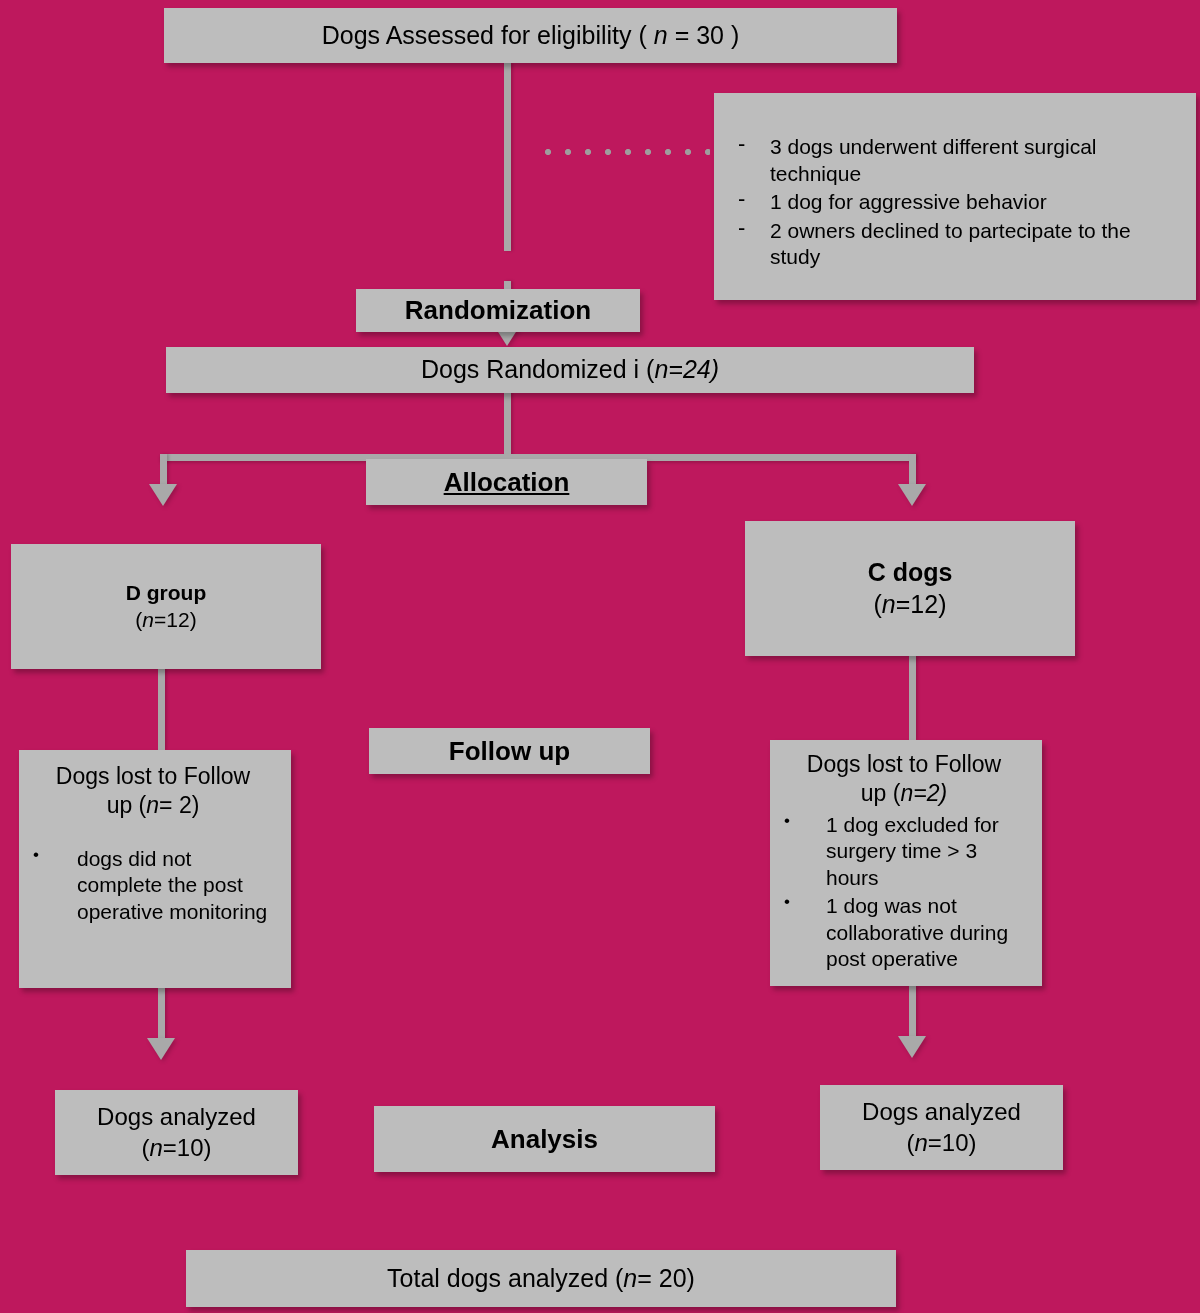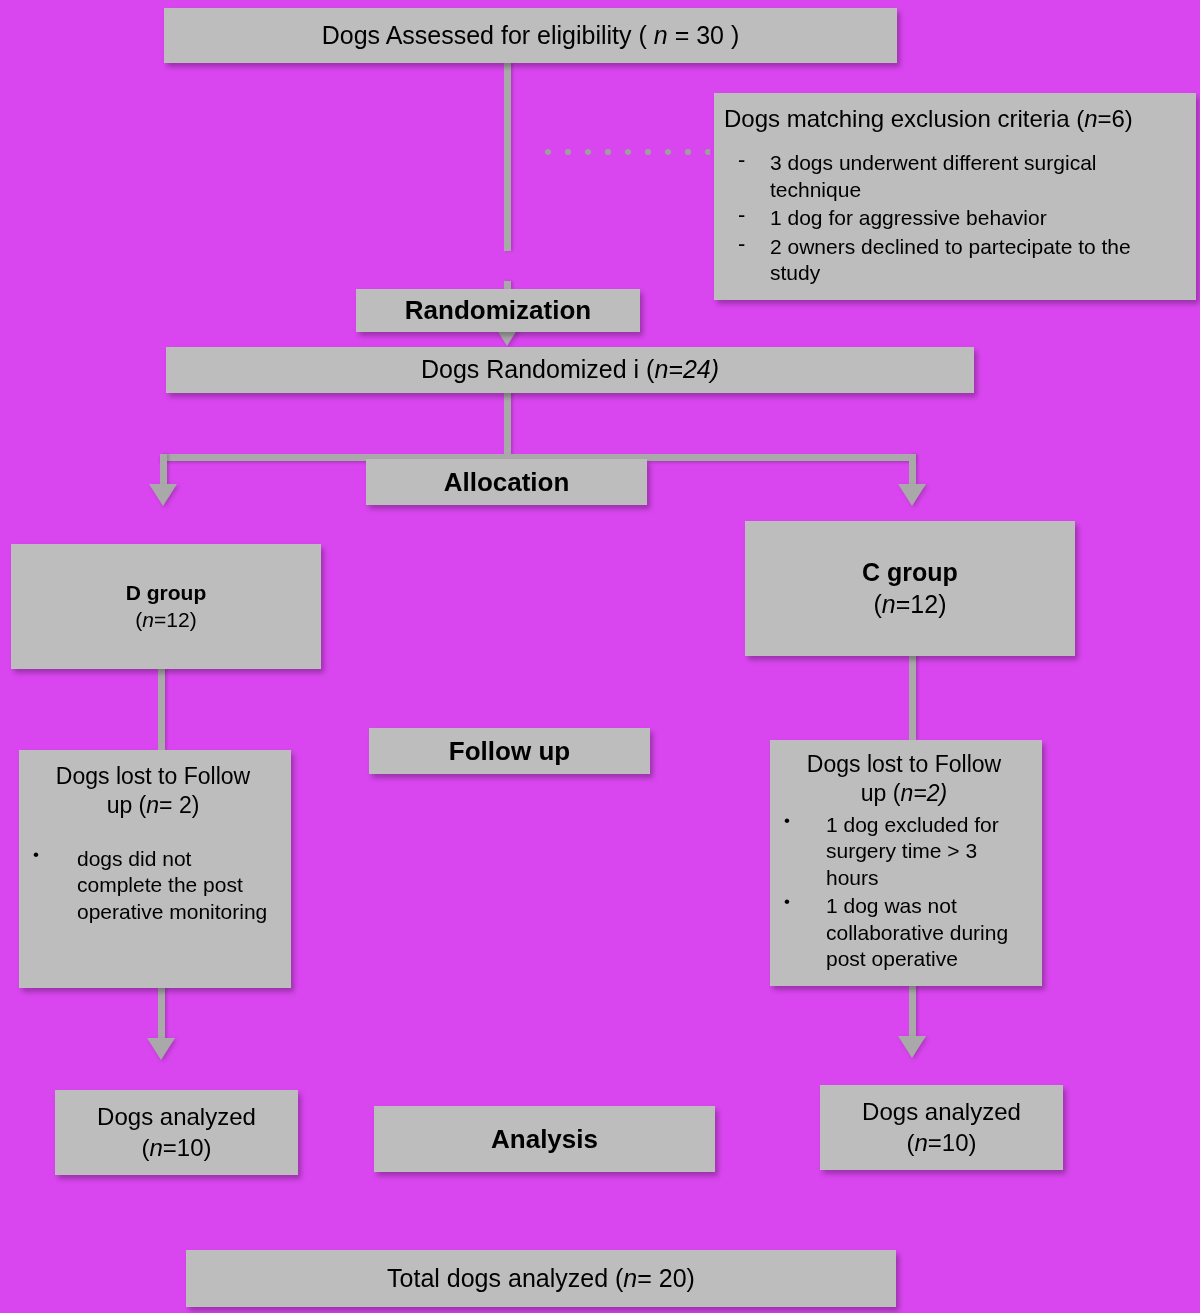--- a/index.html
+++ b/index.html
@@ -9,21 +9,21 @@
     background: #ffffff;
   }
   body {
     font-family: "Liberation Sans", sans-serif;
     color: #000000;
   }
   #canvas {
     position: relative;
     width: 1200px;
     height: 1313px;
-    background: #d946ef;
+    background: #be185d;
     overflow: hidden;
   }
   .box {
     position: absolute;
     background: #bdbdbd;
     box-shadow: 3px 4px 5px rgba(0,0,0,0.28);
     box-sizing: border-box;
     display: flex;
     flex-direction: column;
     justify-content: center;
@@ -122,53 +122,50 @@
   <div class="vline" style="left:909px; top:986px; width:7px; height:56px;"></div>
   <div class="arrowhead" style="left:898px; top:1036px;"></div>
 
   <div class="box center" style="left:164px; top:8px; width:733px; height:55px; font-size:25px;">
     <div class="t">
       <span>Dogs Assessed for eligibility ( </span><span class="ital">n</span><span> = 30 )</span>
     </div>
   </div>
 
   <div class="box left" style="left:714px; top:93px; width:482px; height:207px; padding:10px 12px 10px 10px; font-size:21px;">
-    <div class="t hdr" style="font-size:24px;">
-      <span>Dogs matching exclusion criteria (</span><span class="ital">n</span><span>=6)</span>
-    </div>
     <ul class="dash" style="margin-top:14px;">
       <li>3 dogs underwent different surgical technique</li>
       <li>1 dog for aggressive behavior</li>
       <li>2 owners  declined to partecipate to the study</li>
     </ul>
   </div>
 
   <div class="box center" style="left:356px; top:245px; width:284px; height:43px; font-size:26px;margin-top:44px;">
     <div class="t bold">Randomization</div>
   </div>
 
   <div class="box center" style="left:166px; top:347px; width:808px; height:46px; font-size:25px;">
     <div class="t">
       <span>Dogs Randomized i  (</span><span class="ital">n</span><span class="ital">=24)</span>
     </div>
   </div>
 
-  <div class="box center" style="left:366px; top:459px; width:281px; height:46px; font-size:26px;">
+  <div class="box center" style="left:366px; top:459px; width:281px; height:46px; font-size:26px;text-decoration:underline;">
     <div class="t bold">Allocation</div>
   </div>
 
   <div class="box center" style="left:11px; top:544px; width:310px; height:125px; font-size:21px;">
     <div class="t bold">D group</div>
     <div class="t">
       <span>(</span><span class="ital">n</span><span>=12)</span>
     </div>
   </div>
 
   <div class="box center" style="left:745px; top:521px; width:330px; height:135px; font-size:25px;">
-    <div class="t bold">C group</div>
+    <div class="t bold">C dogs</div>
     <div class="t">
       <span>(</span><span class="ital">n</span><span>=12)</span>
     </div>
   </div>
 
   <div class="box center" style="left:369px; top:728px; width:281px; height:46px; font-size:26px;">
     <div class="t bold">Follow up</div>
   </div>
 
   <div class="box left" style="left:19px; top:750px; width:272px; height:238px; padding:12px 10px 10px 6px; font-size:21px; justify-content:flex-start;">

